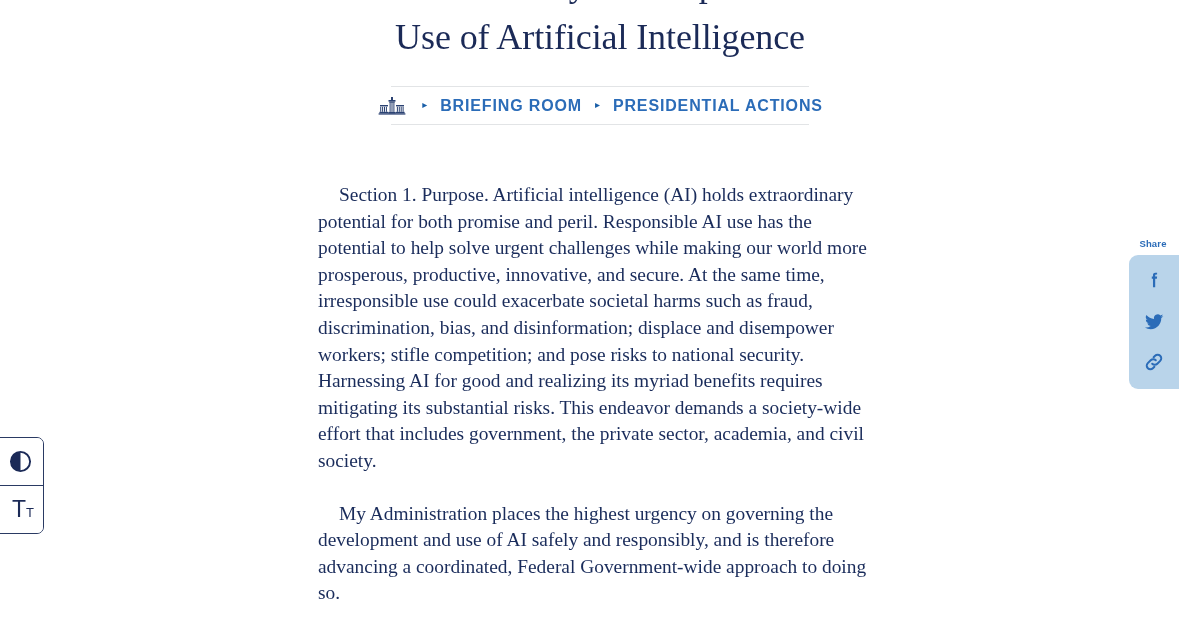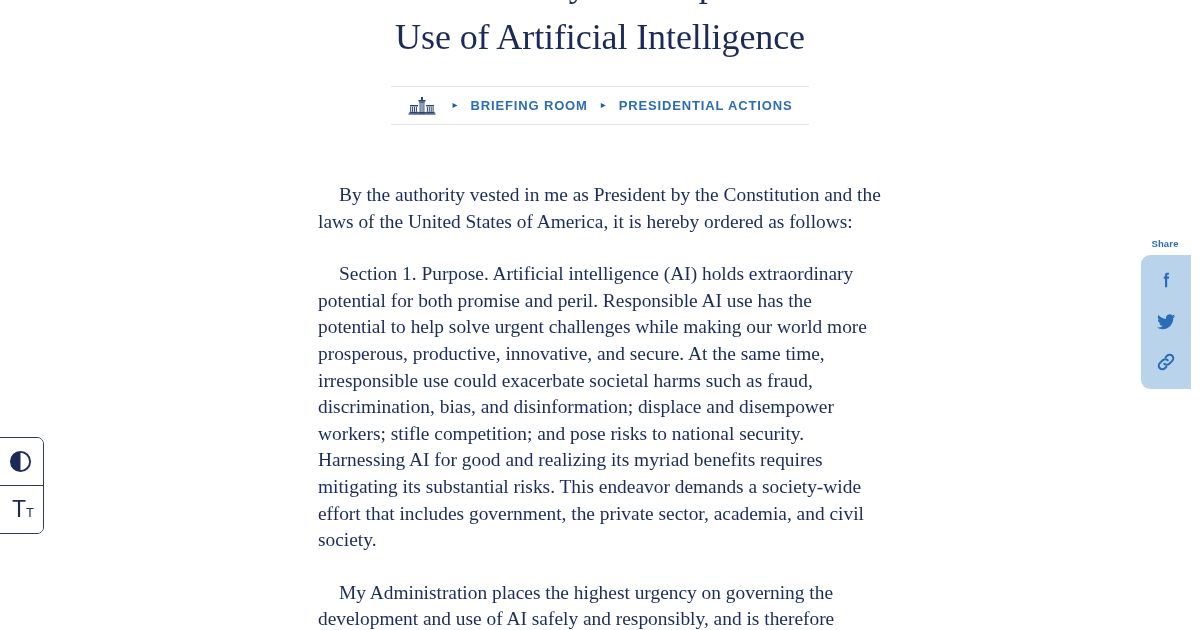--- a/index.html
+++ b/index.html
@@ -61,21 +61,21 @@
   .crumb-sep {
     color: #1a5fa8;
     font-family: "Liberation Sans", sans-serif;
     font-size: 10px;
     line-height: 1;
     padding: 0 13px;
     transform: translateY(-1px);
   }
   .crumb-link {
     font-family: "Liberation Sans", sans-serif;
-    font-size: 13px;
+    font-size: 16px;
     font-weight: 700;
     letter-spacing: 0.85px;
     color: #2b6cb8;
     text-transform: uppercase;
     text-decoration: none;
     white-space: nowrap;
   }
 
   
   .article {
@@ -90,21 +90,21 @@
     line-height: 26.6px;
     color: #1a2c5b;
     margin: 0 0 26px 0;
     text-indent: 21px;
   }
   .para:last-child { margin-bottom: 0; }
 
   
   .share-rail {
     position: absolute;
-    right: 4px;
+    right: 16px;
     top: 238px;
     width: 60px;
     display: flex;
     flex-direction: column;
     align-items: center;
   }
   .share-label {
     font-family: "Liberation Sans", sans-serif;
     font-size: 9.5px;
     font-weight: 700;
@@ -211,21 +211,20 @@
     <a class="crumb-link" href="#">BRIEFING ROOM</a>
 
     <span class="crumb-sep">▸</span>
 
     <a class="crumb-link" href="#">PRESIDENTIAL ACTIONS</a>
 
   </div>
 </div>
 
 <div class="article">
-  <p class="para">By the authority vested in me as President by the Constitution and the laws of the United States of America, it is hereby ordered as follows:</p>
   <p class="para">Section 1.  Purpose.  Artificial intelligence (AI) holds extraordinary potential for both promise and peril.  Responsible AI use has the potential to help solve urgent challenges while making our world more prosperous, productive, innovative, and secure.  At the same time, irresponsible use could exacerbate societal harms such as fraud, discrimination, bias, and disinformation; displace and disempower workers; stifle competition; and pose risks to national security.  Harnessing AI for good and realizing its myriad benefits requires mitigating its substantial risks.  This endeavor demands a society-wide effort that includes government, the private sector, academia, and civil society.</p>
   <p class="para">My Administration places the highest urgency on governing the development and use of AI safely and responsibly, and is therefore advancing a coordinated, Federal Government-wide approach to doing so.</p>
 </div>
 
 <div class="share-rail">
   <div class="share-label">Share</div>
   <div class="share-box">
 
     <div class="share-btn">
       <span>

